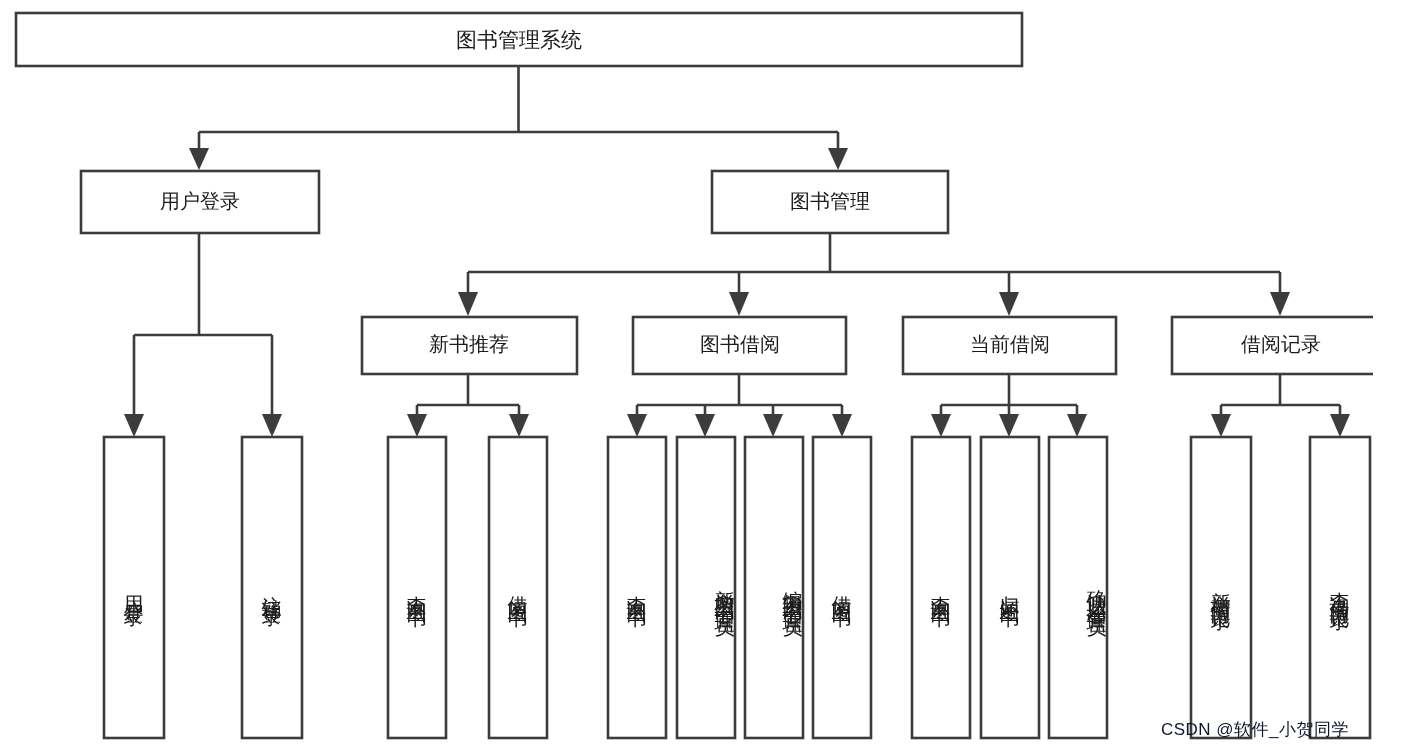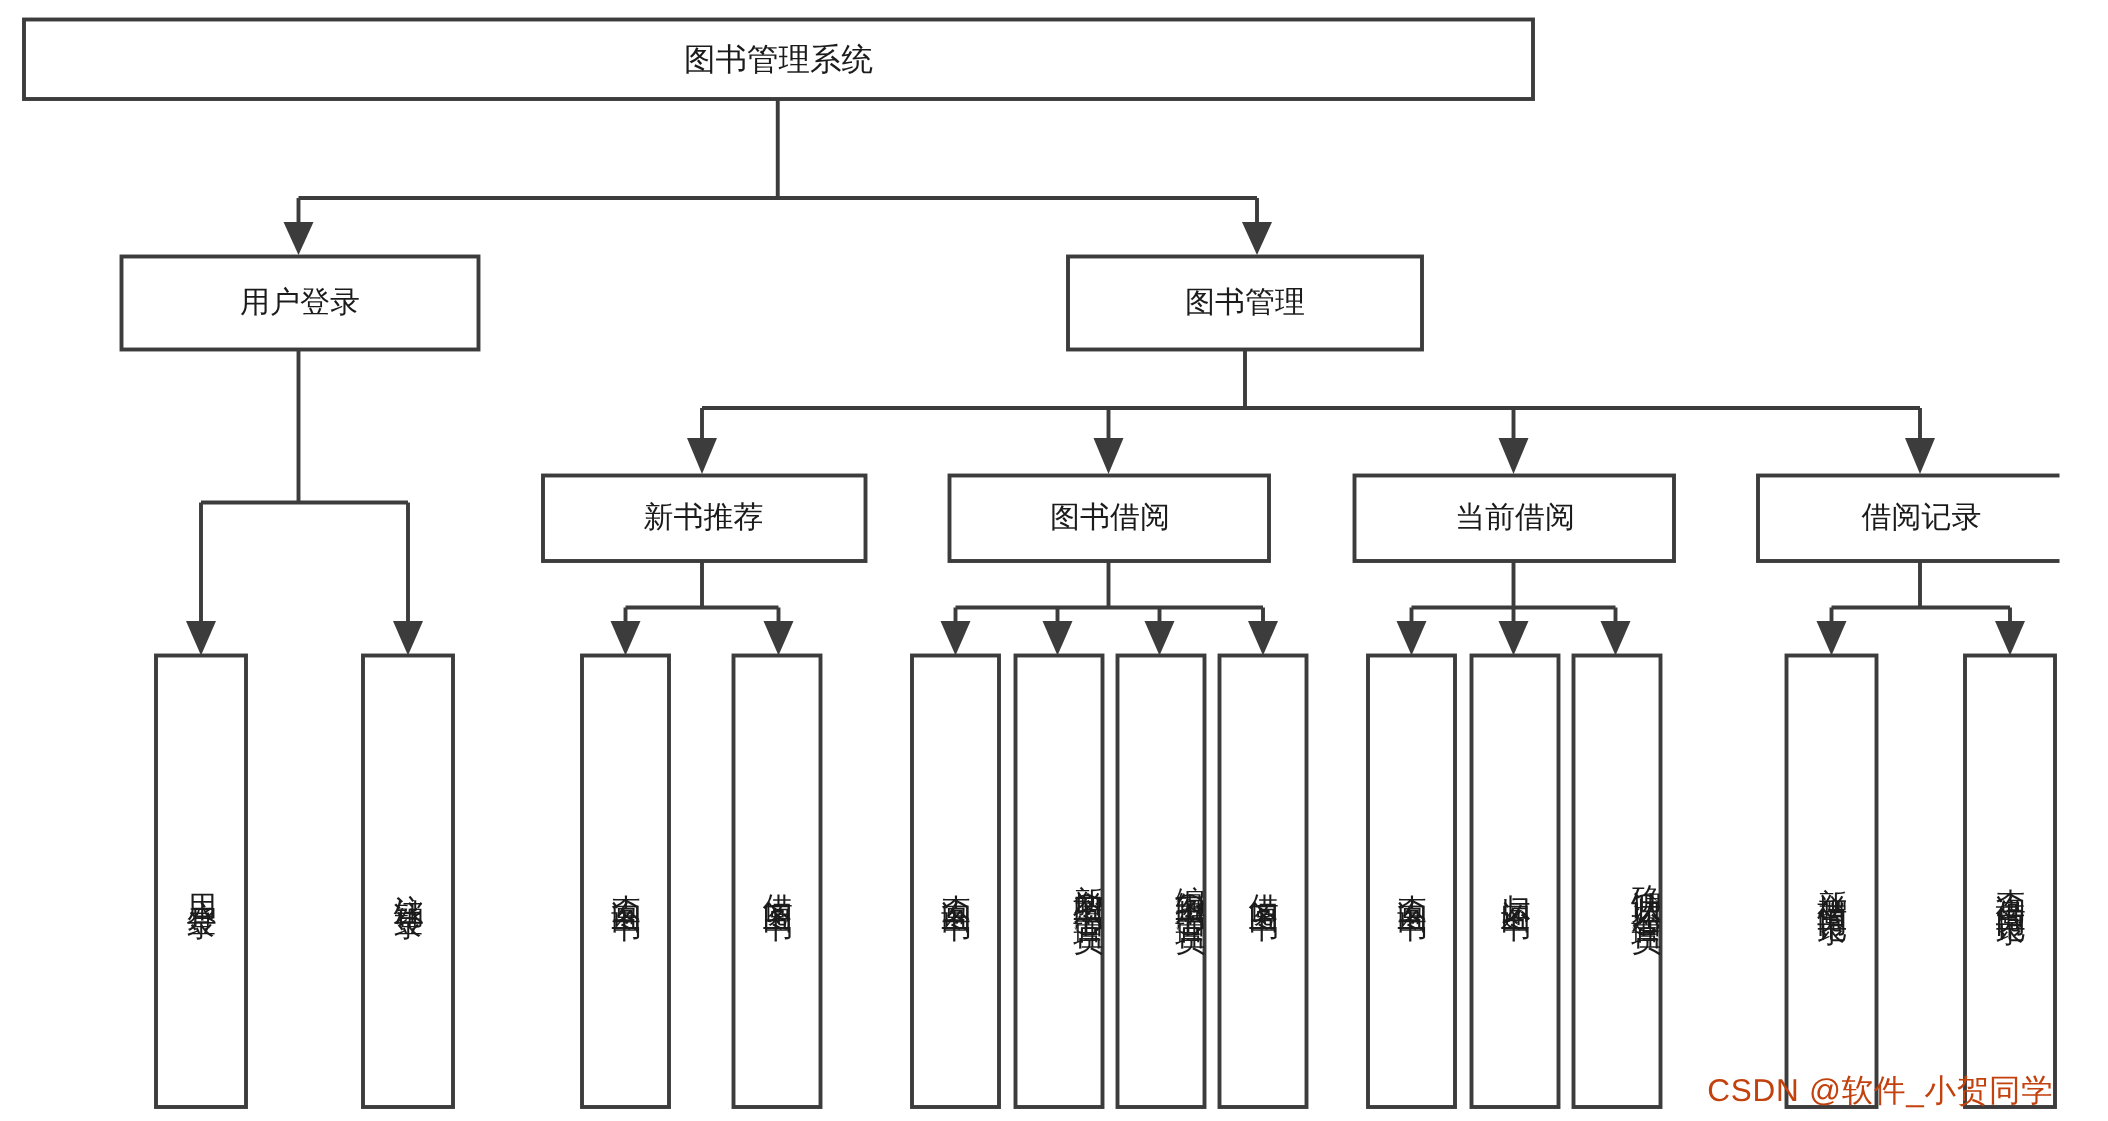--- a/index.html
+++ b/index.html
@@ -56,25 +56,25 @@
     writing-mode: vertical-rl;
     text-orientation: upright;
     letter-spacing: 4px;
     line-height: 1;
     text-align: center;
     white-space: nowrap;
     pointer-events: none;
   }
   .watermark {
     position: absolute;
-    right: 4px;
+    right: 24px;
     bottom: 6px;
     font-family: "Liberation Sans", "DejaVu Sans", sans-serif;
-    font-size: 21px;
-    color: #c2410c;
+    font-size: 17px;
+    color: #0f172a;
     letter-spacing: 0.5px;
     white-space: nowrap;
   }
 </style>
 </head>
 <body>
 
 <div id="diagram-root">
 
   <svg class="diagram-svg" viewBox="0 0 1405 747">

